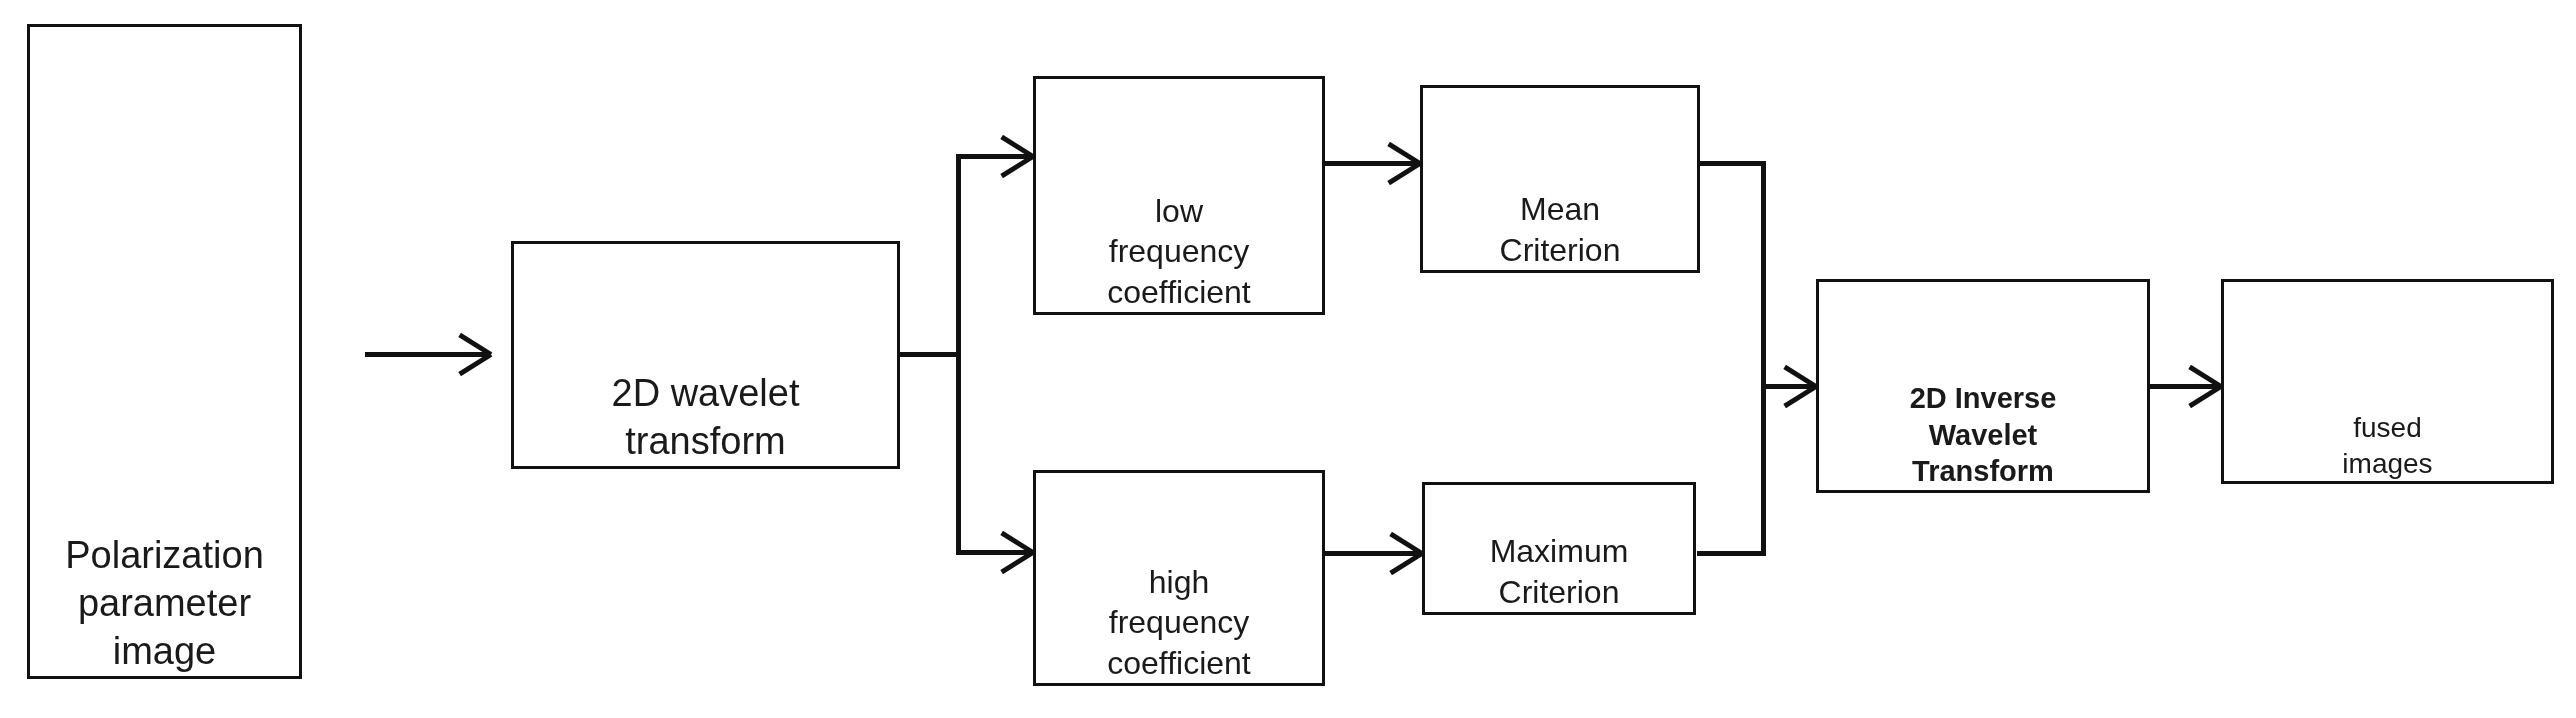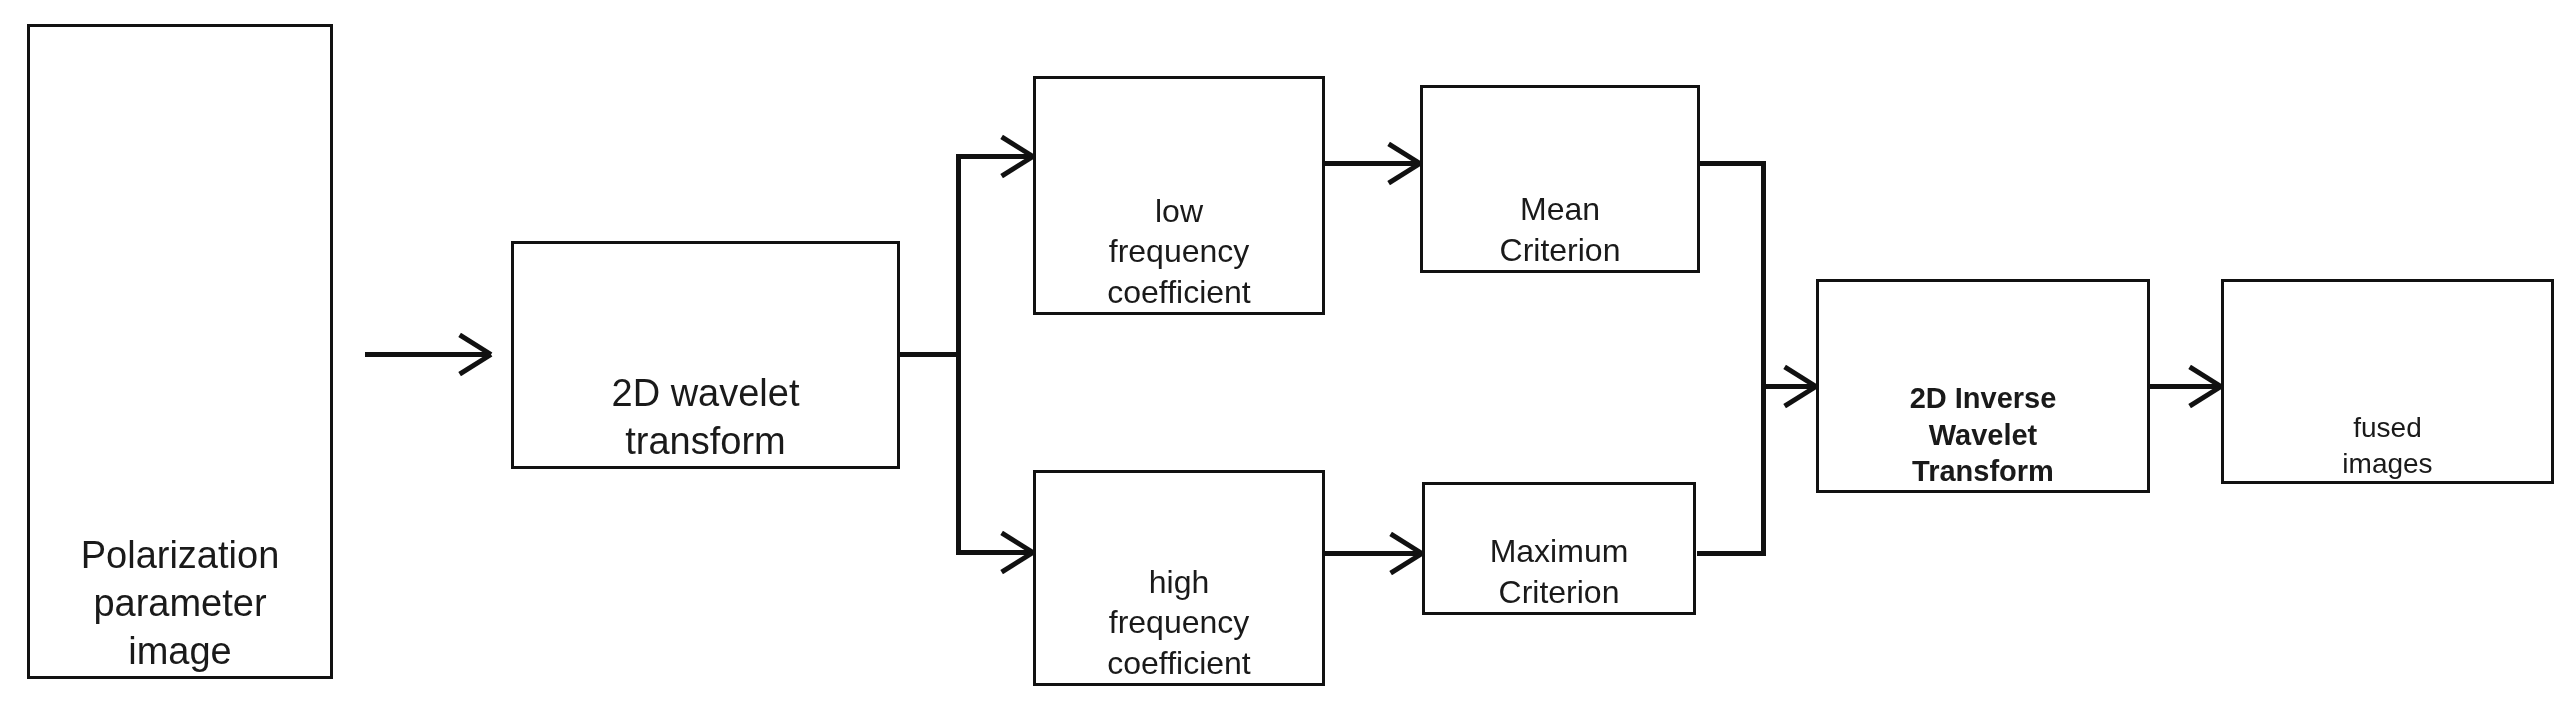--- a/index.html
+++ b/index.html
@@ -30,21 +30,21 @@
     font-weight: 400;
     z-index: 3;
   }
   .node .lbl {
     display: block;
     white-space: pre-line;
     padding: 0 5.8px;
   }
 
   
-  #node-input        { left:27px;   top:24px;  width:306px; height:655px; font-size:38px; }
+  #node-input        { left:27px;   top:24px;  width:275px; height:655px; font-size:38px; }
   #node-fwt          { left:491px;  top:241px; width:389px; height:228px; font-size:38px;margin-left:20px; }
   #node-lowfreq      { left:1033px; top:76px; width:292px; height:239px; font-size:32px; }
   #node-highfreq     { left:1033px; top:470px; width:292px; height:216px; font-size:32px; }
   #node-mean         { left:1420px; top:85px; width:280px; height:188px; font-size:32px; }
   #node-max          { left:1422px; top:482px; width:274px; height:133px; font-size:32px; }
   #node-iwt          { left:1816px; top:279px; width:334px; height:214px; font-size:29px; font-weight:700; }
   #node-fused        { left:2221px; top:279px; width:333px; height:205px; font-size:28px; }
 
   
   .wire {

